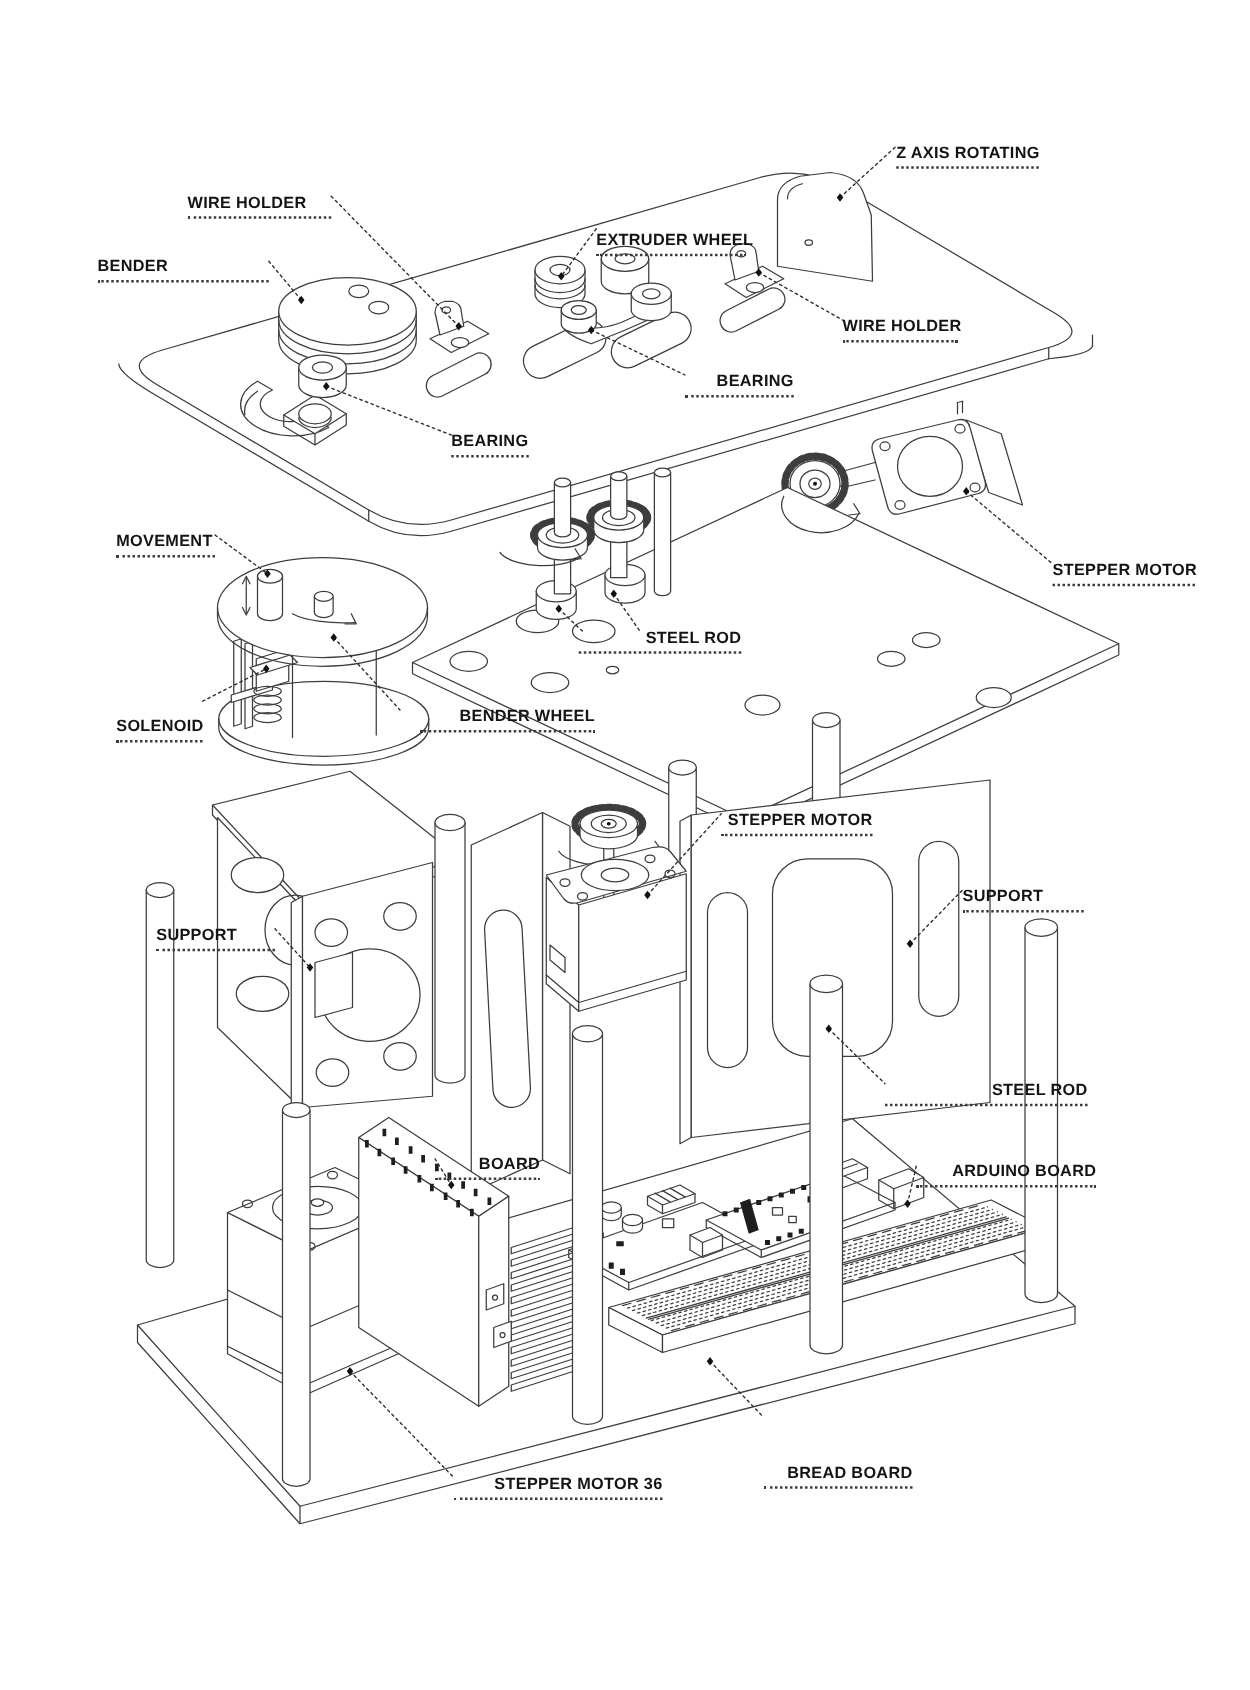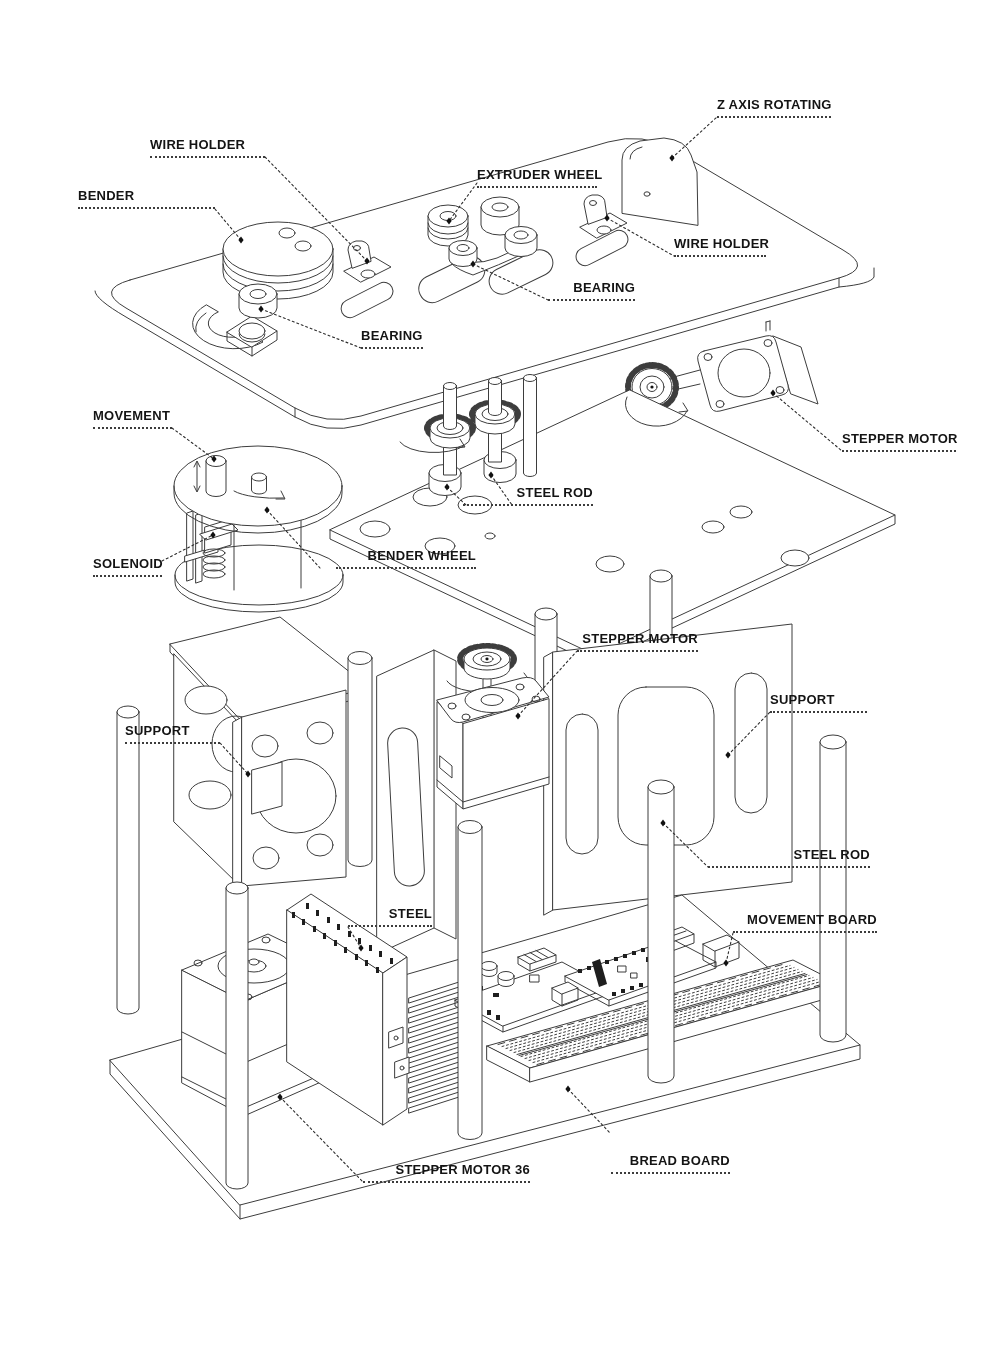--- a/index.html
+++ b/index.html
@@ -8,21 +8,21 @@
   #art{position:absolute;left:0;top:0;}
   
   #art path,#art ellipse,#art rect,#art line,#art polyline{stroke:#3d3d3d;stroke-width:1;fill:none;stroke-linejoin:round;stroke-linecap:round;}
   #art .w{fill:#ffffff;}
   #art .dk{fill:#1e1e1e;stroke:none;}
   #art .teeth{stroke-width:6;stroke-dasharray:3 3;}
   #art .ld{stroke:#2d2d2d;stroke-width:1.1;stroke-dasharray:2 2.8;}
   #art .dm{fill:#111111;stroke:none;}
   #art .thin{stroke-width:0.8;}
   .label{position:absolute;font-size:13px;font-weight:700;letter-spacing:.25px;color:#141414;
-         padding-bottom:4px;border-bottom:2px dotted #3c3c3c;white-space:nowrap;line-height:15px;}
+         padding-bottom:4px;border-bottom:2px dotted #3c3c3c;white-space:nowrap;line-height:15px;margin-top:17px;}
   .label.r{text-align:right;}
 </style>
 </head>
 <body>
 
 <div id="stage">
 <svg id="art" width="1000" height="1352" viewBox="0 0 1000 1352">
 
   <g>
     <path class="w" d="M 130,280 L 608,142 Q 643,132 674,150 L 843,250 Q 874,268 839,278 L 361,416 Q 326,426 295,408 L 126,308 Q 95,290 130,280 Z"></path>
@@ -469,17 +469,17 @@
   <div class="label" style="left:361px;top:328px;width:62px">BEARING</div>
   <div class="label" style="left:842px;top:431px;width:114px">STEPPER MOTOR</div>
   <div class="label" style="left:93px;top:408px;width:79px">MOVEMENT</div>
   <div class="label r" style="left:463px;top:485px;width:130px">STEEL ROD</div>
   <div class="label" style="left:93px;top:556px;width:69px">SOLENOID</div>
   <div class="label r" style="left:336px;top:548px;width:140px">BENDER WHEEL</div>
   <div class="label r" style="left:577px;top:631px;width:121px">STEPPER MOTOR</div>
   <div class="label" style="left:770px;top:692px;width:97px">SUPPORT</div>
   <div class="label" style="left:125px;top:723px;width:95px">SUPPORT</div>
   <div class="label r" style="left:708px;top:847px;width:162px">STEEL ROD</div>
-  <div class="label r" style="left:348px;top:906px;width:84px">STEEL</div>
-  <div class="label r" style="left:733px;top:912px;width:144px">MOVEMENT BOARD</div>
+  <div class="label r" style="left:348px;top:906px;width:84px">BOARD</div>
+  <div class="label r" style="left:733px;top:912px;width:144px">ARDUINO BOARD</div>
   <div class="label r" style="left:611px;top:1153px;width:119px">BREAD BOARD</div>
   <div class="label r" style="left:363px;top:1162px;width:167px">STEPPER MOTOR 36</div>
 </div>
 
 </body></html>

